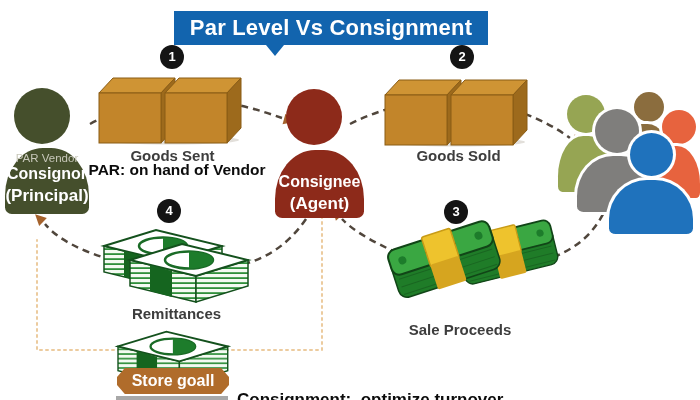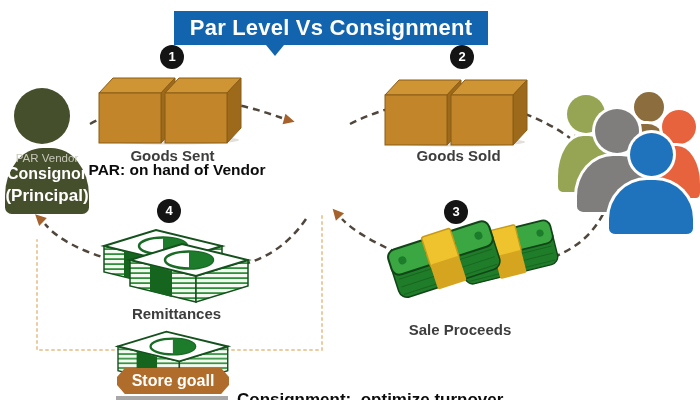--- a/index.html
+++ b/index.html
@@ -125,20 +125,27 @@
 
   <div class="person consignor" style="left:2px;top:88px;width:100px;height:130px;">
     <div class="head" style="left:12px;top:0;width:56px;height:56px;"></div>
     <div class="pbody" style="left:3px;top:60px;width:84px;height:66px;">
       <div class="role-small">PAR Vendor</div>
       <div class="p-name">Consignor</div>
       <div class="p-sub">(Principal)</div>
     </div>
   </div>
 
+  <div class="person consignee" style="left:273px;top:88px;width:95px;height:132px;">
+    <div class="head" style="left:13px;top:1px;width:56px;height:56px;"></div>
+    <div class="pbody" style="left:2px;top:62px;width:89px;height:68px;padding-top:0;">
+      <div class="p-name" style="padding-top:22px;">Consignee</div>
+      <div class="p-sub">(Agent)</div>
+    </div>
+  </div>
 
   <div class="abs" style="left:558px;top:86px;width:142px;height:150px;z-index:2;">
     <div class="person buyer b-green" style="left:0;top:0;width:60px;height:110px;z-index:1;">
       <div class="head" style="left:9px;top:9px;width:38px;height:38px;"></div>
       <div class="pbody" style="left:0;top:50px;width:56px;height:56px;"></div>
     </div>
     <div class="person buyer b-khaki" style="left:58px;top:0;width:56px;height:86px;z-index:1;">
       <div class="head" style="left:18px;top:6px;width:30px;height:30px;"></div>
       <div class="pbody" style="left:4px;top:38px;width:50px;height:44px;"></div>
     </div>

